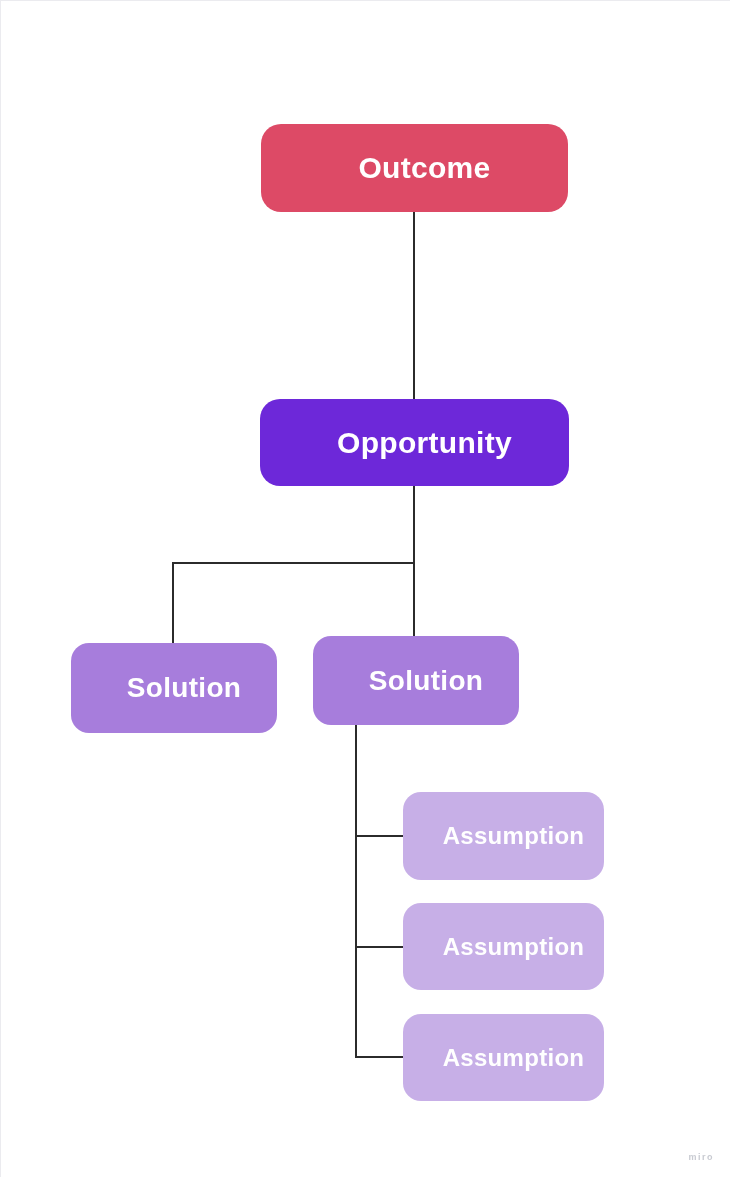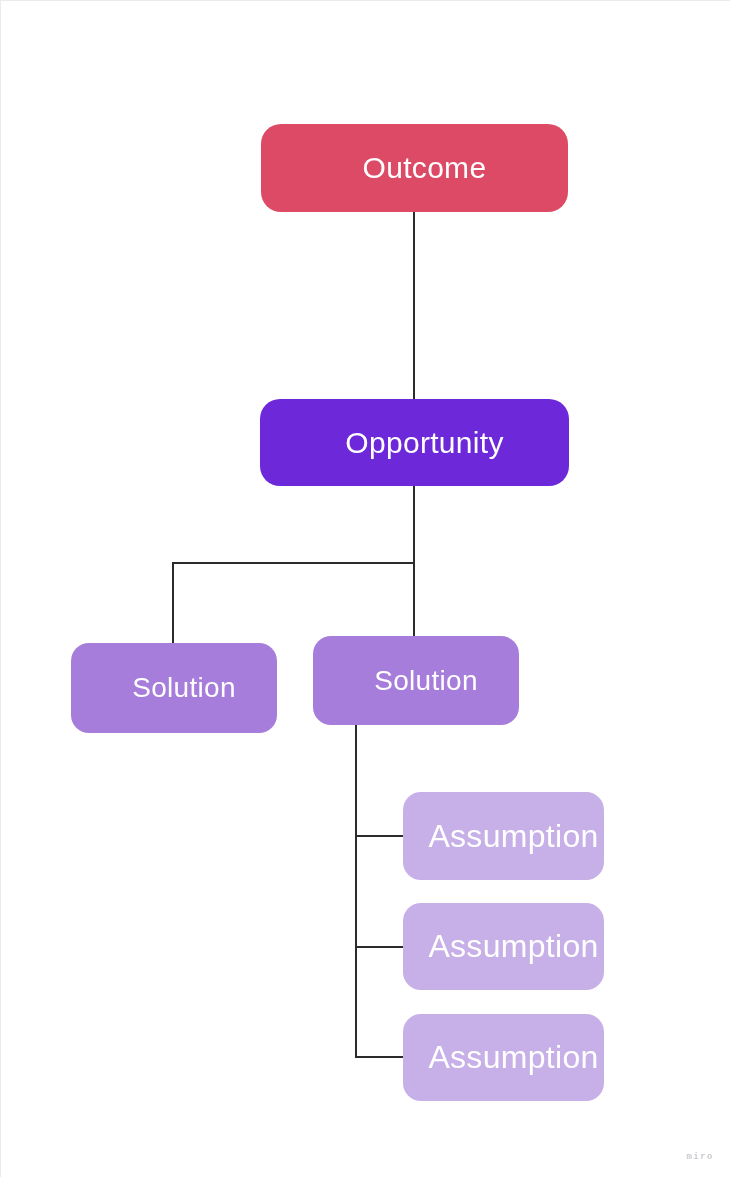--- a/index.html
+++ b/index.html
@@ -12,29 +12,29 @@
     border-top: 1px solid #ebebef;
     box-sizing: border-box;
     overflow: hidden;
     font-family: "Liberation Sans", sans-serif;
   }
   .node {
     position: absolute;
     display: flex;
     align-items: center;
     justify-content: center;
-    font-weight: normal;
+    font-weight: bold;
     letter-spacing: 0.3px;
     box-sizing: border-box;
     padding-left: 20px;
   }
   .node-label { pointer-events: none; }
   .lvl1 { font-size: 30px; }
   .lvl2 { font-size: 28px; }
-  .lvl3 { font-size: 32px; }
+  .lvl3 { font-size: 24px; }
   .line { position: absolute; }
   .line.v { width: 2px; }
   .line.h { height: 2px; }
   .watermark {
     position: absolute;
     right: 16px;
     bottom: 15px;
     font-size: 9px;
     font-weight: bold;
     letter-spacing: 1.5px;
@@ -82,15 +82,15 @@
   </div>
 
   <div class="node lvl3" style="left: 402px; top: 902px; width: 201px; height: 87px; border-radius: 18px; background-color: rgb(199, 175, 231); color: rgb(255, 255, 255);">
     <span class="node-label">Assumption</span>
   </div>
 
   <div class="node lvl3" style="left: 402px; top: 1013px; width: 201px; height: 87px; border-radius: 18px; background-color: rgb(199, 175, 231); color: rgb(255, 255, 255);">
     <span class="node-label">Assumption</span>
   </div>
 
-  <div class="watermark" style="color: rgb(201, 203, 210); font-family: Liberation Mono, monospace;">miro</div>
+  <div class="watermark" style="color: rgb(201, 203, 210);">miro</div>
 
 </div>
 
 </body></html>

